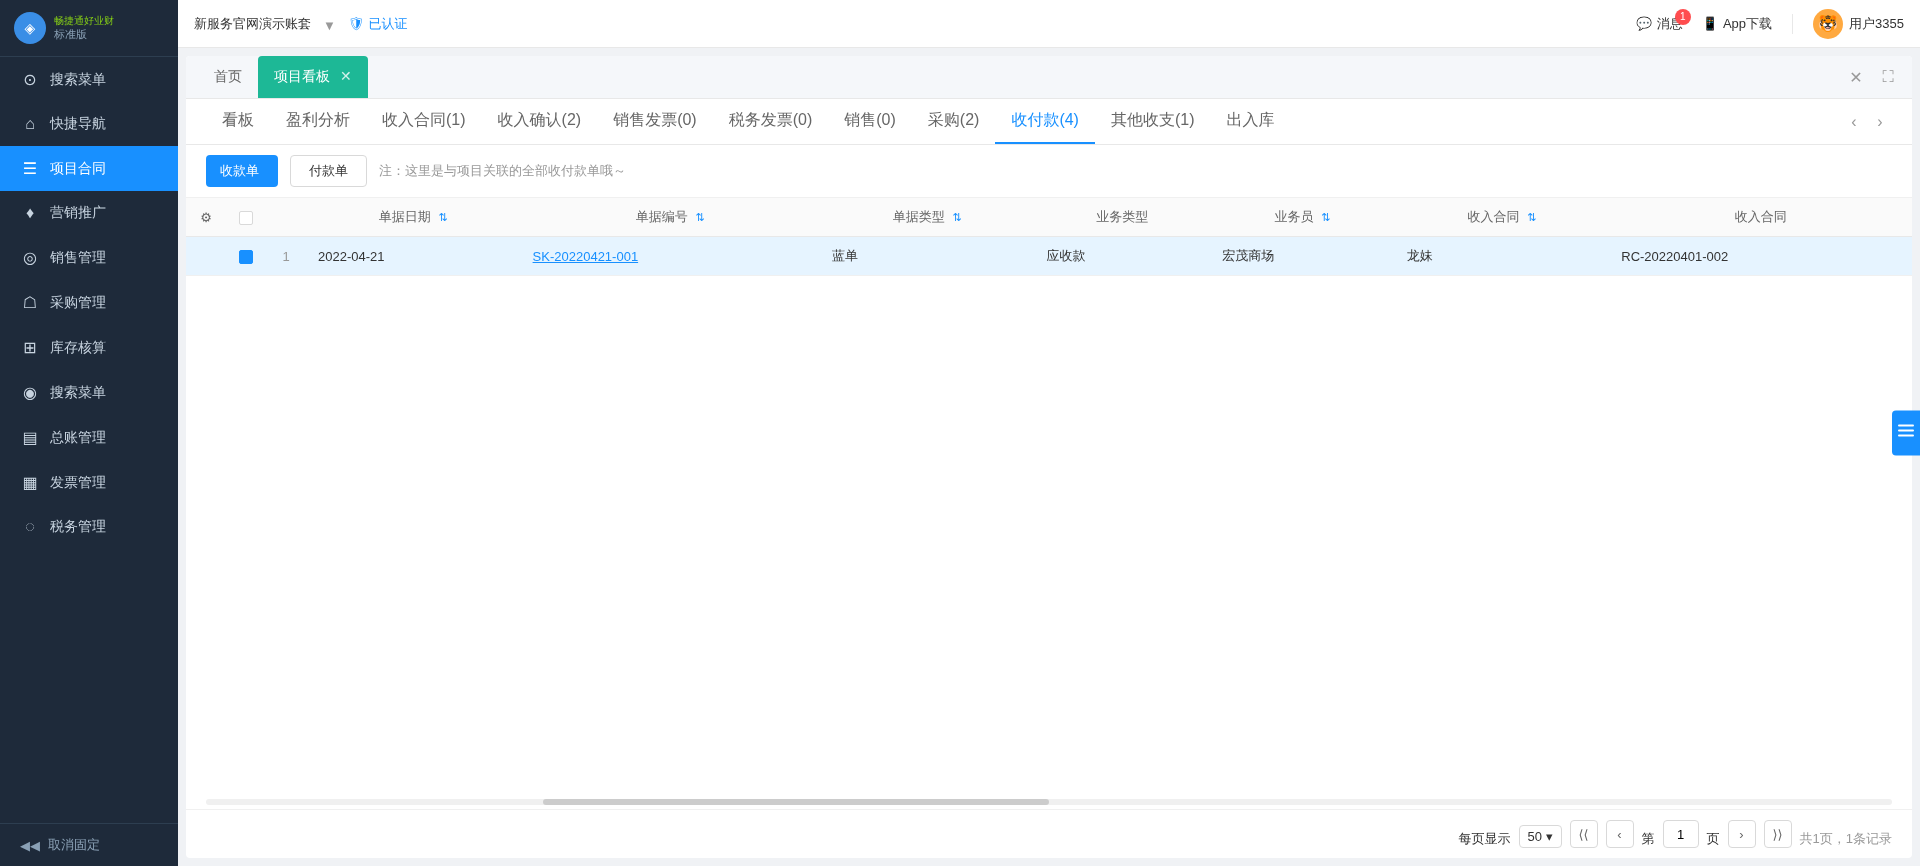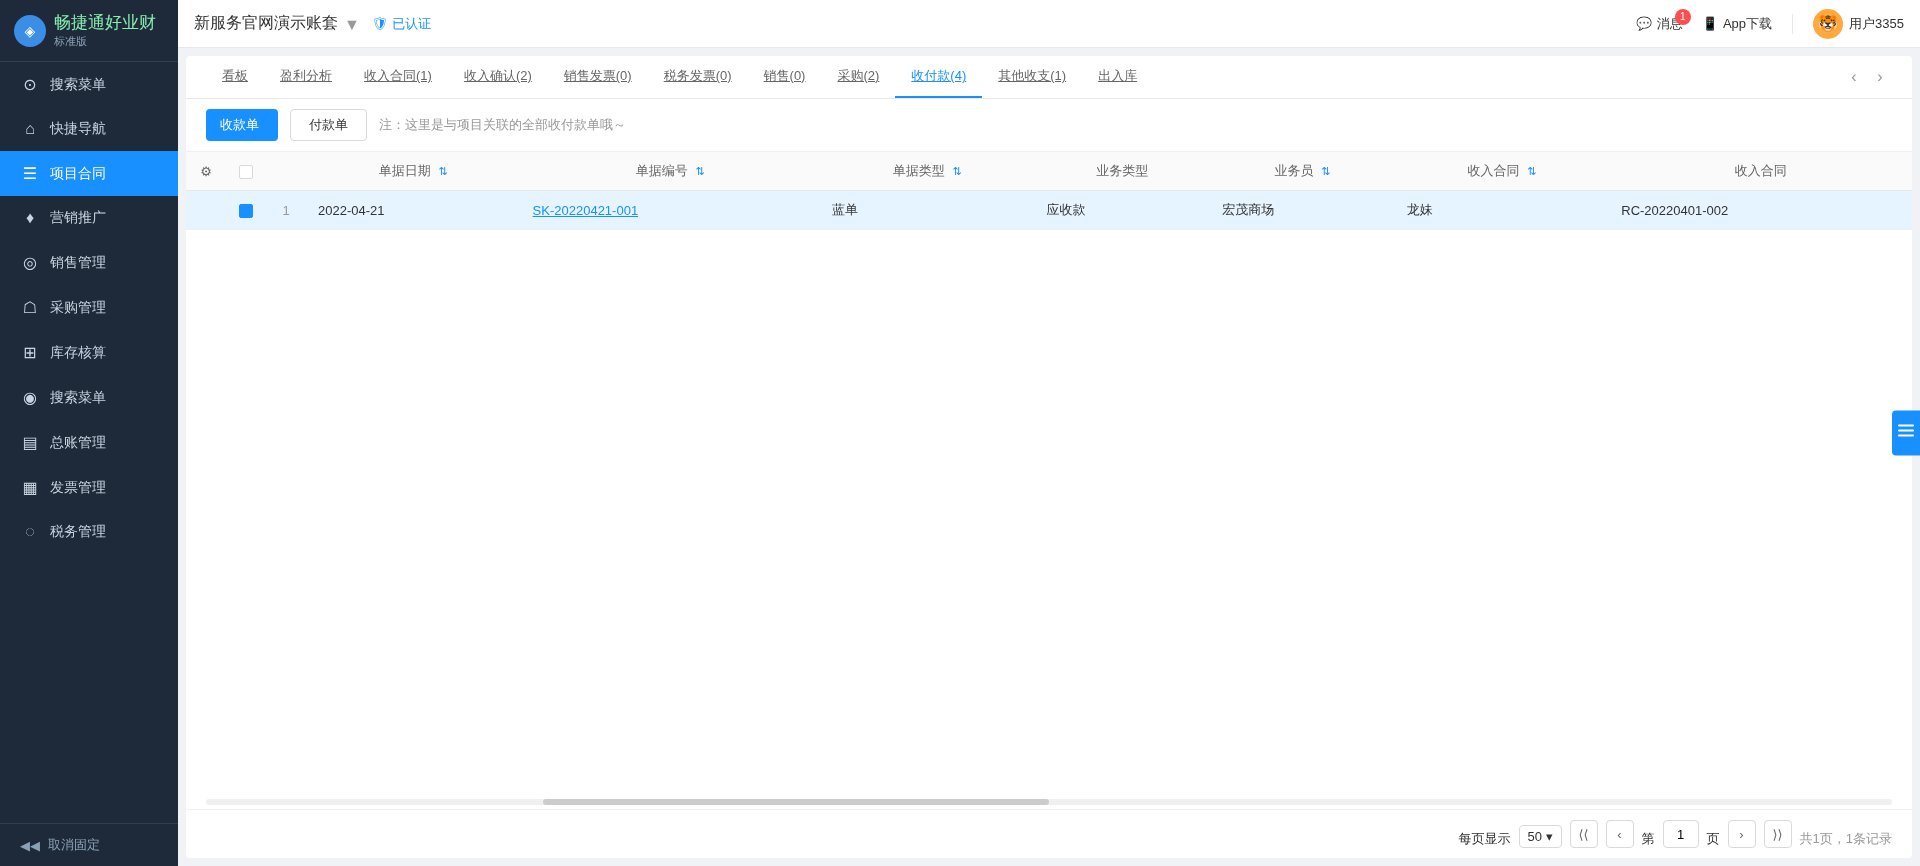--- a/index.html
+++ b/index.html
@@ -27,22 +27,22 @@
       height: 32px;
       background: #3a8ee6;
       border-radius: 50%;
       display: flex;
       align-items: center;
       justify-content: center;
       font-size: 14px;
       color: white;
     }
     .sidebar-title-text {
-      font-size: 17px;
-      color: #86efac;
+      font-size: 10px;
+      color: #84cc16;
       line-height: 1.3;
     }
     .sidebar-edition {
       font-size: 11px;
       color: #8aa0b5;
     }
     .sidebar-scroll {
       flex: 1;
       overflow-y: auto;
       overflow-x: hidden;
@@ -88,22 +88,22 @@
       height: 48px;
       display: flex;
       align-items: center;
       padding: 0 16px;
       border-bottom: 1px solid #e8e8e8;
       gap: 12px;
     }
     .topbar-project {
       display: flex;
       align-items: flex-end;
-      gap: 6px;
-      font-size: 16px;
+      gap: 12px;
+      font-size: 13px;
       color: #333;
       cursor: pointer;
     }
     .topbar-project-arrow { color: #999; }
     .topbar-certified {
       display: flex;
       align-items: center;
       gap: 4px;
       color: #1890ff;
       font-size: 13px;
@@ -273,24 +273,23 @@
       padding: 0 20px;
       border-bottom: 1px solid #e8e8e8;
       overflow-x: auto;
       gap: 0;
     }
     .sub-tabs::-webkit-scrollbar { display: none; }
     .sub-tab {
       padding: 11px 16px;
       cursor: pointer;
       color: #666;
-      font-size: 13px;
+      font-size: 16px;
       white-space: nowrap;
       border-bottom: 2px solid transparent;
-      text-decoration: underline;
     }
     .sub-tab.active {
       color: #1890ff;
       border-bottom: 2px solid #1890ff;
     }
     .sub-tabs-arrow {
       margin-left: auto;
       display: flex;
       gap: 2px;
     }
@@ -572,20 +571,33 @@
       <div class="topbar-divider"></div>
       <div class="topbar-user">
         <div class="user-avatar">🐯</div>
         <span>用户3355</span>
       </div>
     </div>
   </div>
 
   <div class="content">
 
+    <div class="tabs-bar">
+      <div class="tab-item">
+        <span>首页</span>
+      </div>
+      <div class="tab-item active">
+        <span>项目看板</span>
+        <span class="tab-close">✕</span>
+      </div>
+      <div class="tab-window-controls">
+        <div class="win-btn">✕</div>
+        <div class="win-btn">⛶</div>
+      </div>
+    </div>
 
 
     <div class="sub-tabs">
       <div class="sub-tab">
         <span>看板</span>
       </div>
       <div class="sub-tab">
         <span>盈利分析</span>
       </div>
       <div class="sub-tab">

